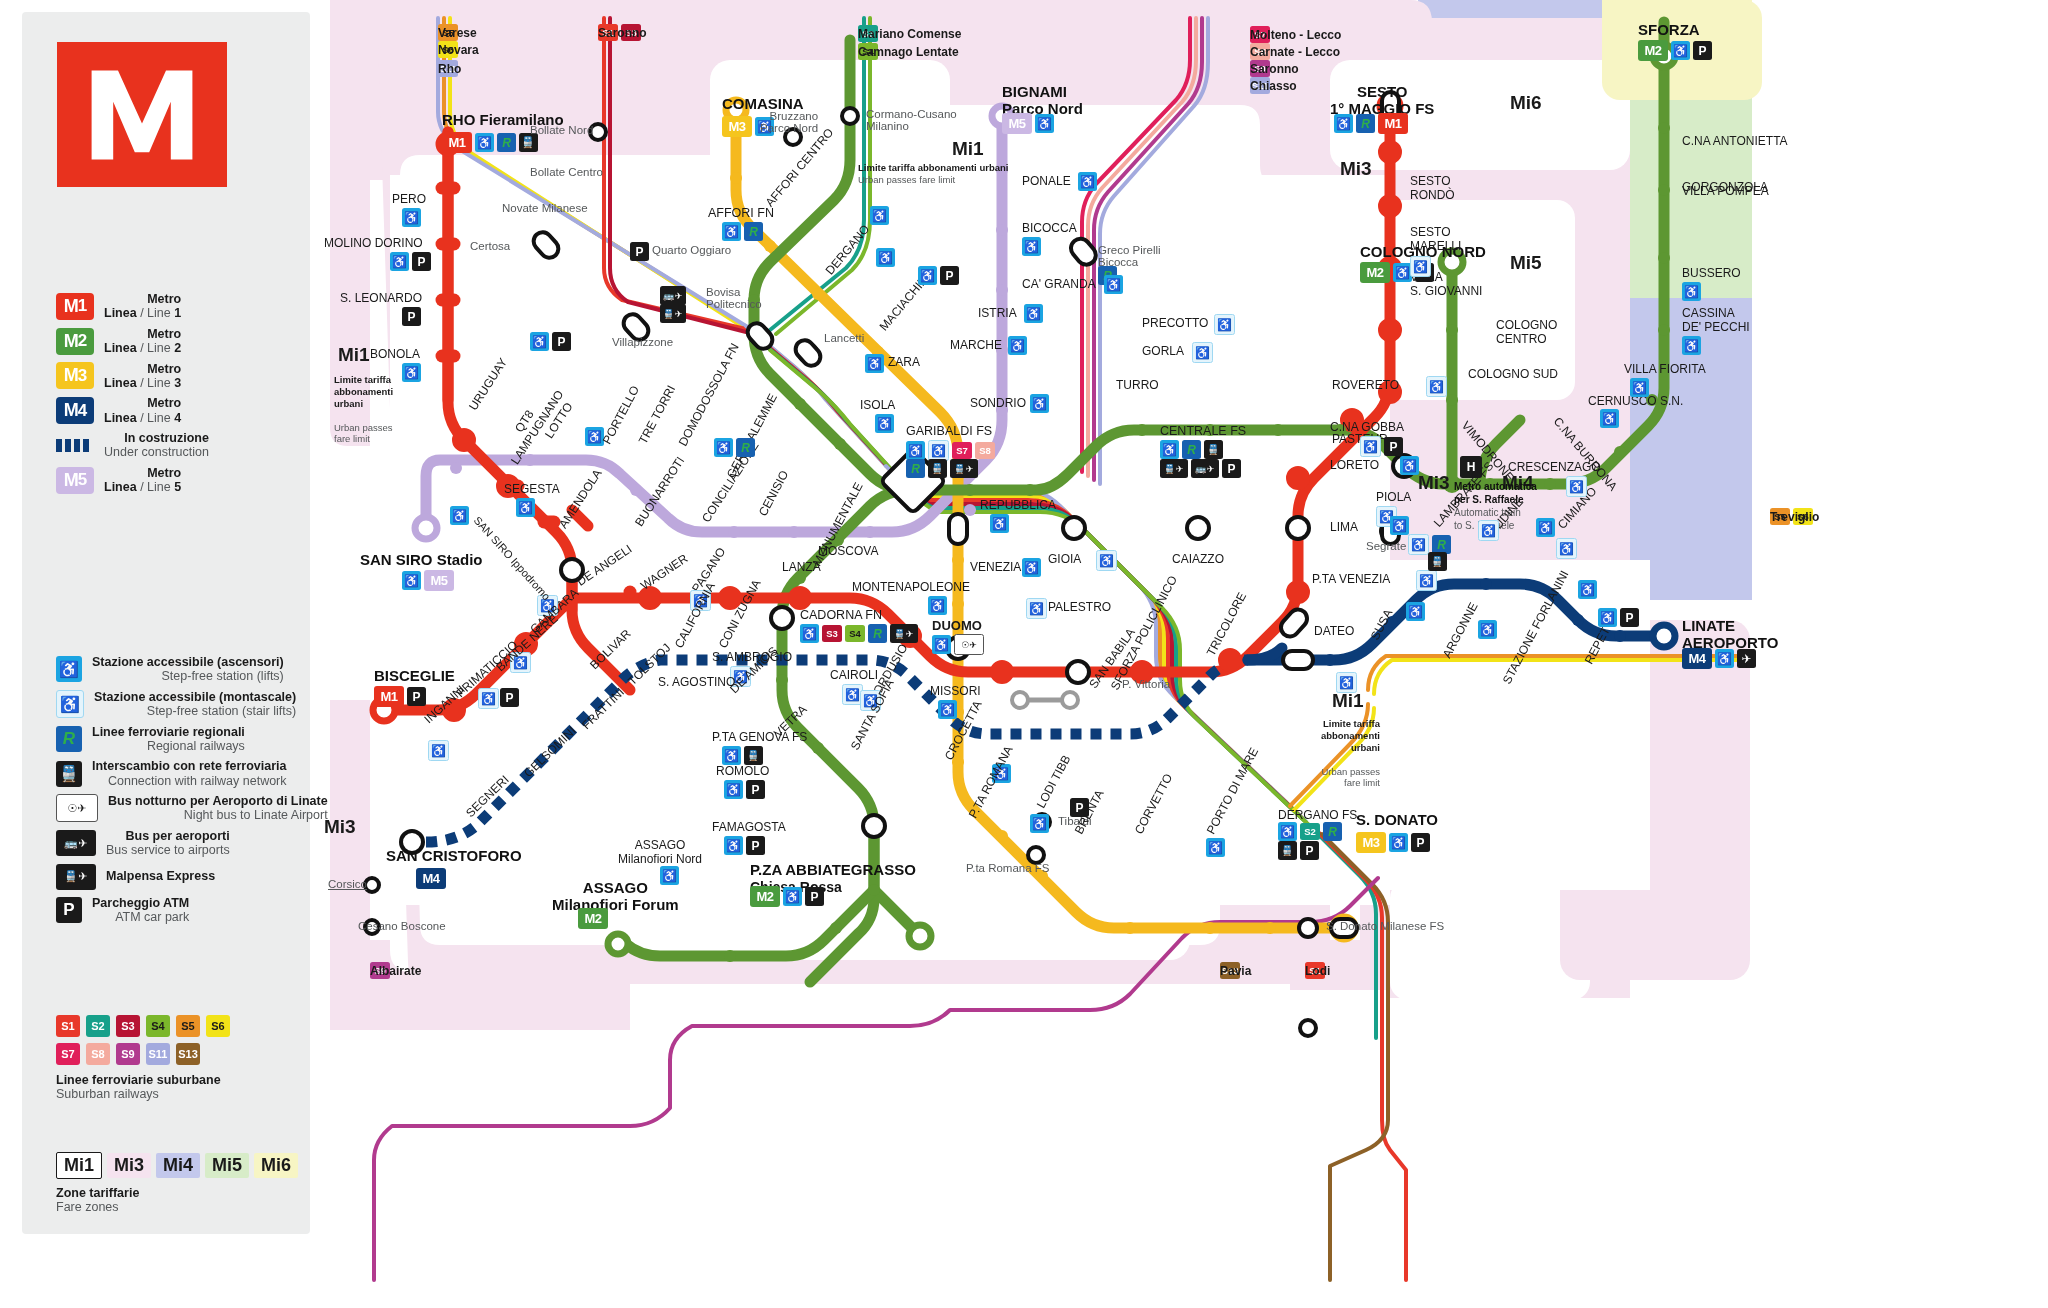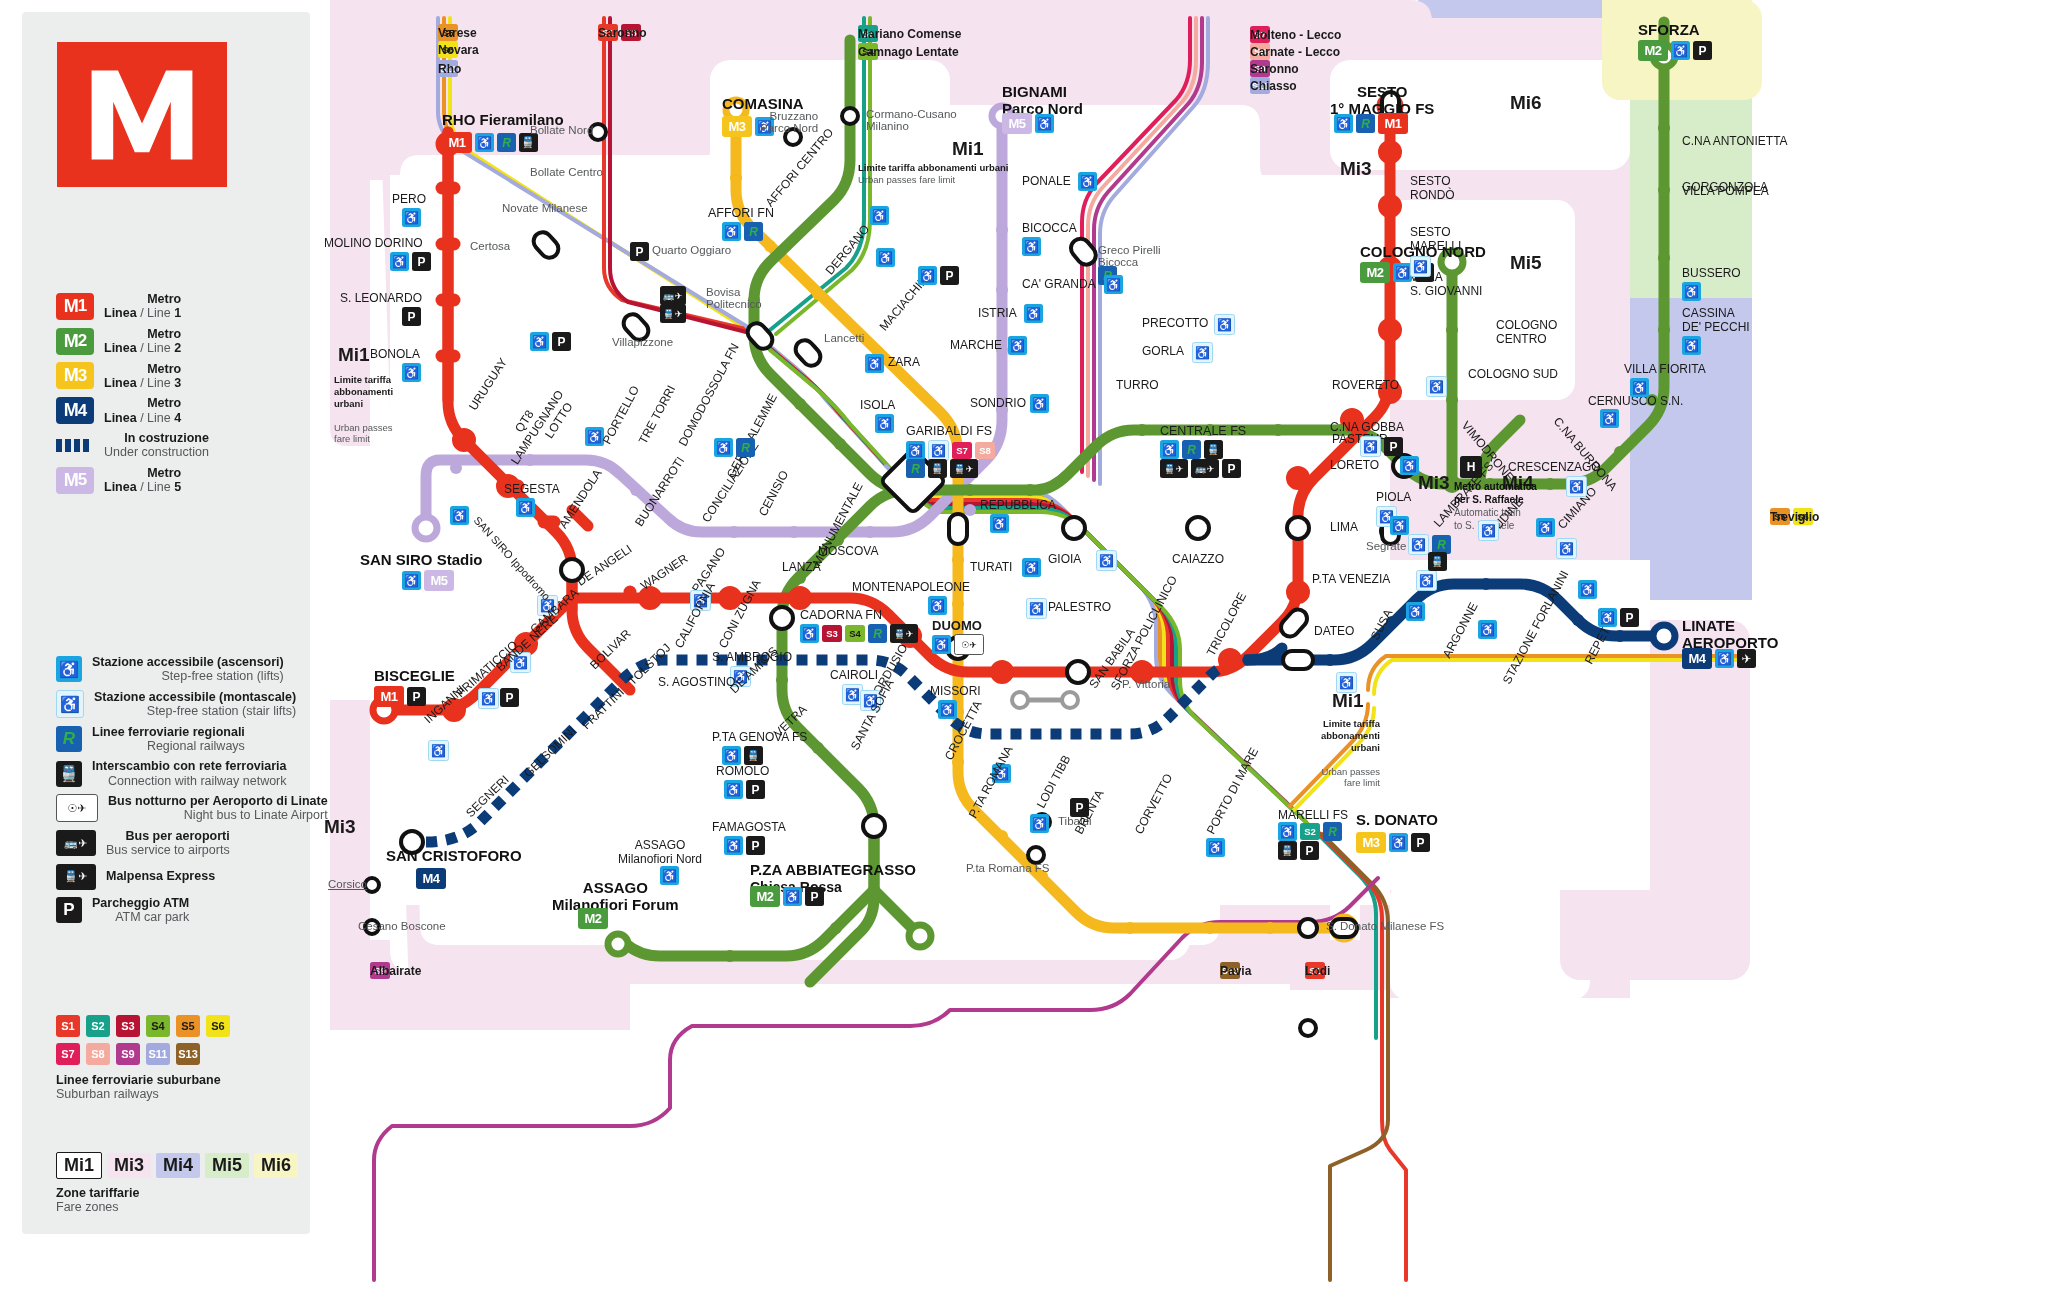--- a/index.html
+++ b/index.html
@@ -1007,21 +1007,21 @@
   <div class="lbl" style="left:382px;top:820px;">FAMAGOSTA</div>
   <div class="row" style="left:394px;top:836px;">
         <div class="ic blue">♿</div>
         <div class="ic blk" style="font-weight:bold;">P</div>
       </div>
   <div class="lbl" style="left:288px;top:838px;text-align:center;">ASSAGO<br>Milanofiori Nord</div>
   <div class="row" style="left:330px;top:866px;">
         <div class="ic blue">♿</div>
       </div>
 
-  <div class="lbl" style="left:640px;top:560px;">TURATI</div>
+  <div class="lbl" style="left:640px;top:560px;">VENEZIA</div>
   <div class="row" style="left:692px;top:558px;">
         <div class="ic blue">♿</div>
       </div>
   <div class="lbl" style="left:650px;top:498px;">REPUBBLICA</div>
   <div class="row" style="left:660px;top:514px;">
         <div class="ic blue">♿</div>
       </div>
   <div class="lbl" style="left:522px;top:580px;">MONTENAPOLEONE</div>
   <div class="row" style="left:598px;top:596px;">
         <div class="ic blue">♿</div>
@@ -1041,21 +1041,21 @@
   <div class="lbl rot" style="left:710px;top:800px;transform:rotate(-62deg);">LODI TIBB</div>
   <div class="row" style="left:740px;top:798px;">
         <div class="ic blk" style="font-weight:bold;">P</div>
       </div>
   <div class="lbl rot" style="left:748px;top:826px;transform:rotate(-62deg);">BRENTA</div>
   <div class="lbl rot" style="left:808px;top:826px;transform:rotate(-62deg);">CORVETTO</div>
   <div class="row" style="left:876px;top:838px;">
         <div class="ic blue">♿</div>
       </div>
   <div class="lbl rot" style="left:880px;top:826px;transform:rotate(-62deg);">PORTO DI MARE</div>
-  <div class="lbl" style="left:948px;top:808px;">MARELLI FS</div>
+  <div class="lbl" style="left:948px;top:808px;">DERGANO FS</div>
   <div class="row" style="left:948px;top:822px;">
     <div class="ic blue">♿</div>
     <div class="ic s" style="background:#17a08a;">S2</div>
     <div class="ic rail" style="font-style:italic;">R</div>
   </div>
   <div class="row" style="left:948px;top:841px;">
     <div class="ic blk" style="font-size:10px;">🚆</div>
     <div class="ic blk" style="font-weight:bold;">P</div>
   </div>
 

